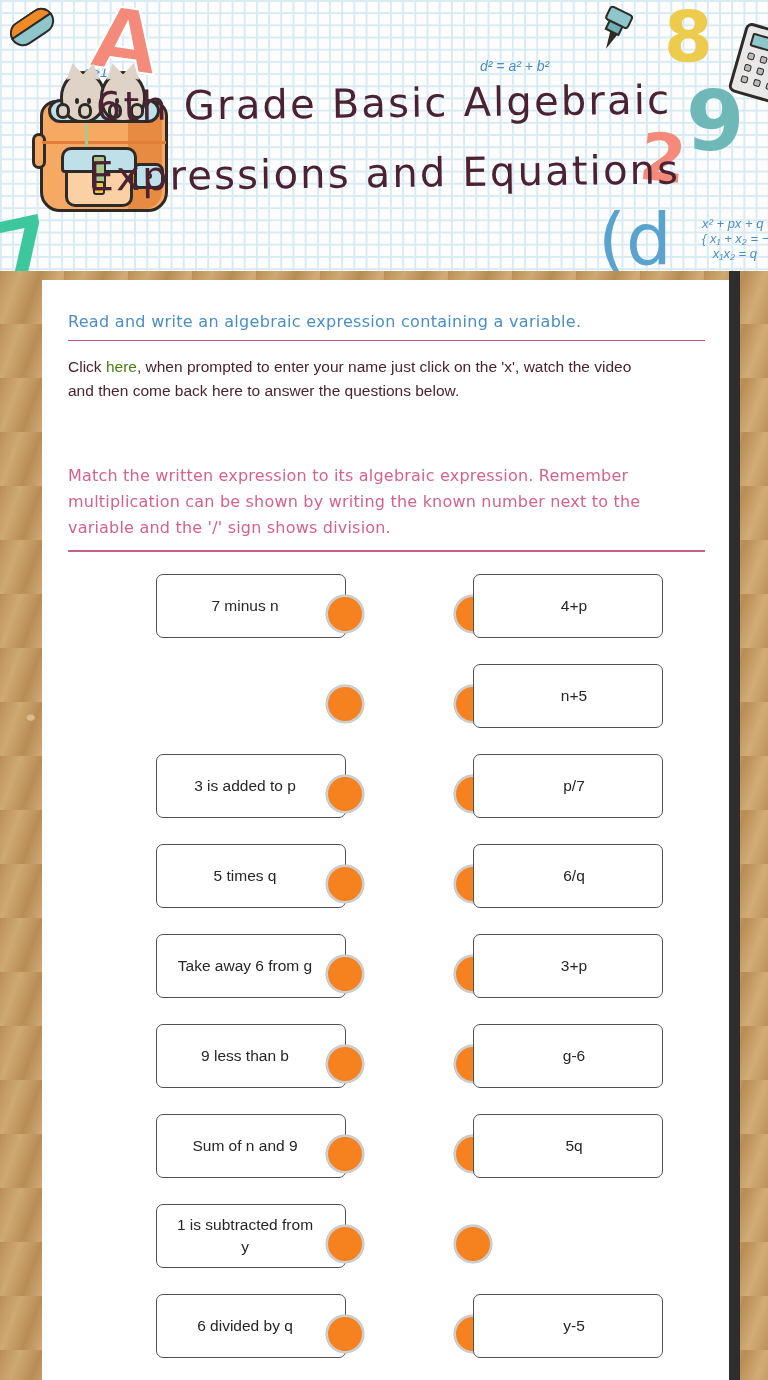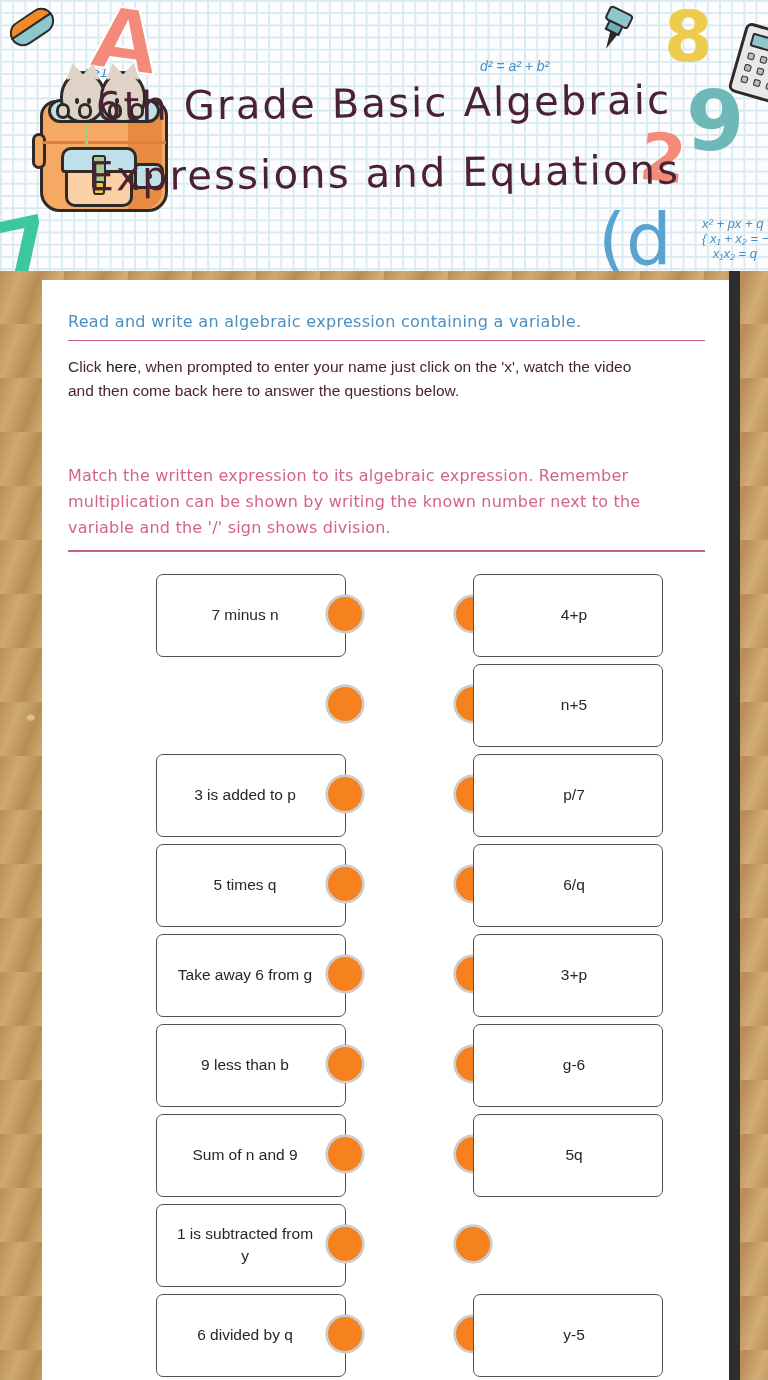--- a/index.html
+++ b/index.html
@@ -213,21 +213,21 @@
   .rule { height: 1.4px; background: #c0567f; margin-top: 9px; }
   .rule.thin { background: #c4628a; }
 
   .body-copy {
     margin-top: 14px;
     font-size: 15.5px;
     line-height: 24px;
     color: #4a2333;
     max-width: 580px;
   }
-  .body-copy a, .lnk { color: #0f172a; text-decoration: none; }
+  .body-copy a, .lnk { color: #4d7c0f; text-decoration: none; }
 
   .prompt {
     margin-top: 60px;
     font-family: "DejaVu Sans", sans-serif;
     font-size: 16px;
     line-height: 26px;
     color: #d4628f;
     letter-spacing: .2px;
     max-width: 600px;
   }
@@ -238,21 +238,21 @@
     margin-top: 14px;
     padding: 0 26px;
   }
   .mrow {
     position: relative;
     height: 90px;
   }
   .card {
     position: absolute;
     top: 8px;
-    height: 83px;
+    height: 64px;
     border: 1.1px solid #53514f;
     border-radius: 7px;
     background: #fff;
     display: flex;
     align-items: center;
     justify-content: center;
     font-size: 15.5px;
     line-height: 22px;
     color: #262626;
     text-align: center;

